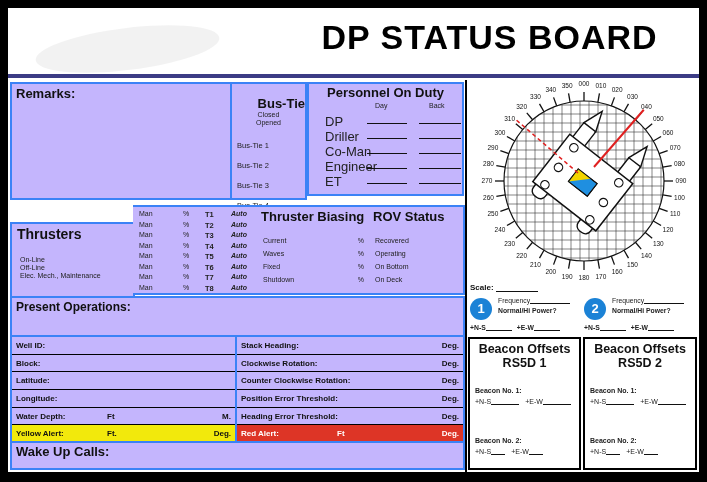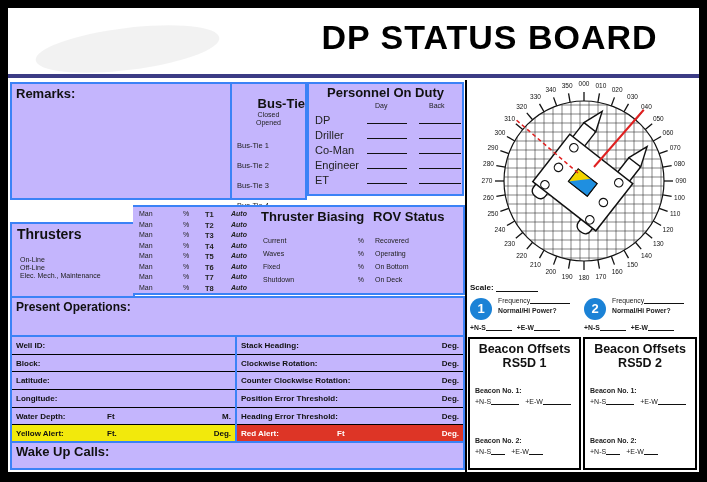--- a/index.html
+++ b/index.html
@@ -10,21 +10,21 @@
   .title-text{font-size:34px;font-weight:700;color:#000;letter-spacing:1px;white-space:nowrap;}
   .logo-smudge{width:185px;height:42px;background:#efefef;border-radius:50%;transform:rotate(-7deg);opacity:.8;}
   .navy-rule{background:#3c3c85;}
   .box{border:2px solid #3b82f6;background:#c4b5fd;}
   .hdr{font-weight:700;font-size:13px;color:#111;}
   .tiny{font-size:7px;color:#222;}
   .small{font-size:8px;color:#111;}
   .blank{display:inline-block;border-bottom:1.5px solid #111;height:8px;vertical-align:bottom;}
   .btrow{font-size:7.5px;color:#222;margin:0 0 11px 5px;}
   .prow{position:relative;height:15px;}
-  .plabel{position:absolute;left:6px;top:2px;font-size:11px;color:#222;}
+  .plabel{position:absolute;left:16px;top:2px;font-size:13px;color:#222;}
   .pline1{position:absolute;left:58px;top:11px;width:40px;border-bottom:1.5px solid #111;}
   .pline2{position:absolute;left:110px;top:11px;width:42px;border-bottom:1.5px solid #111;}
   .mrow{position:relative;height:10.5px;font-size:7px;color:#222;}
   .mman{position:absolute;left:6px;}
   .mpct{position:absolute;left:50px;}
   .mtid{position:absolute;left:72px;font-weight:700;font-size:7.5px;}
   .mauto{position:absolute;left:98px;font-style:italic;font-weight:700;}
   .brow{position:relative;height:13px;font-size:7px;color:#222;}
   .blabel{position:absolute;left:5px;}
   .bunit{position:absolute;right:6px;}

